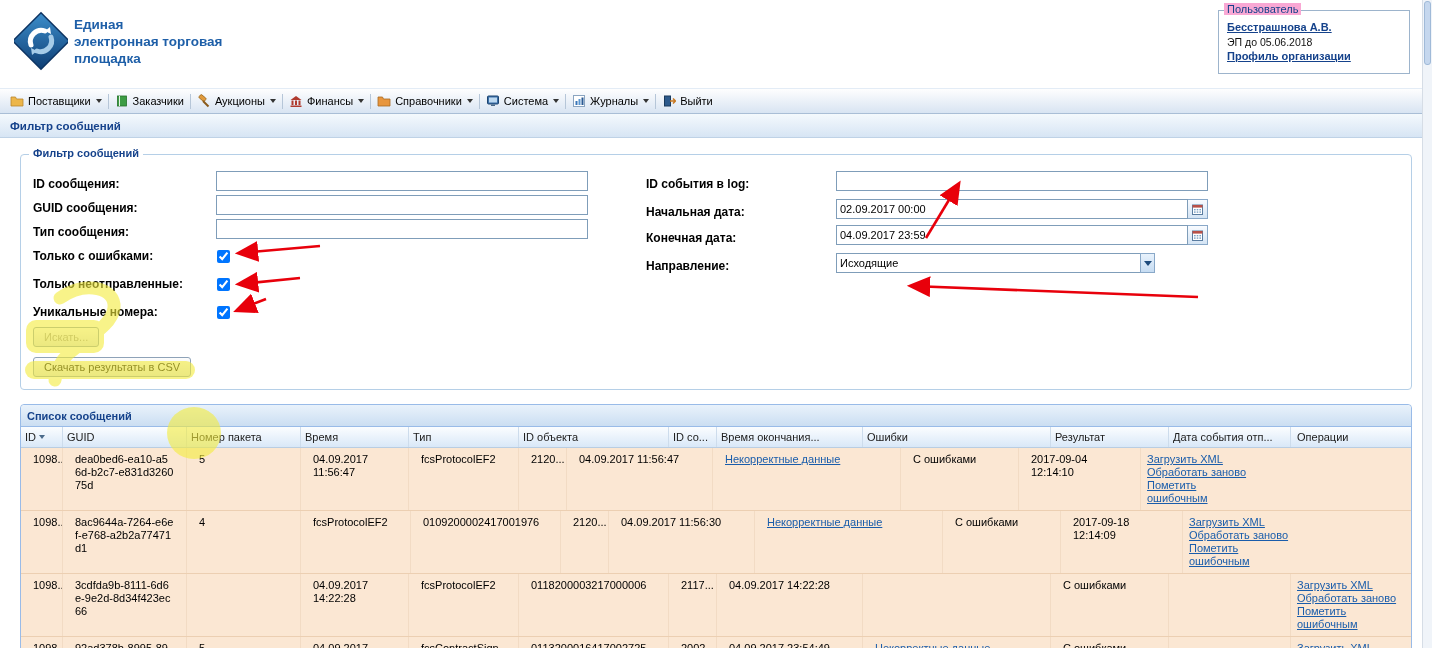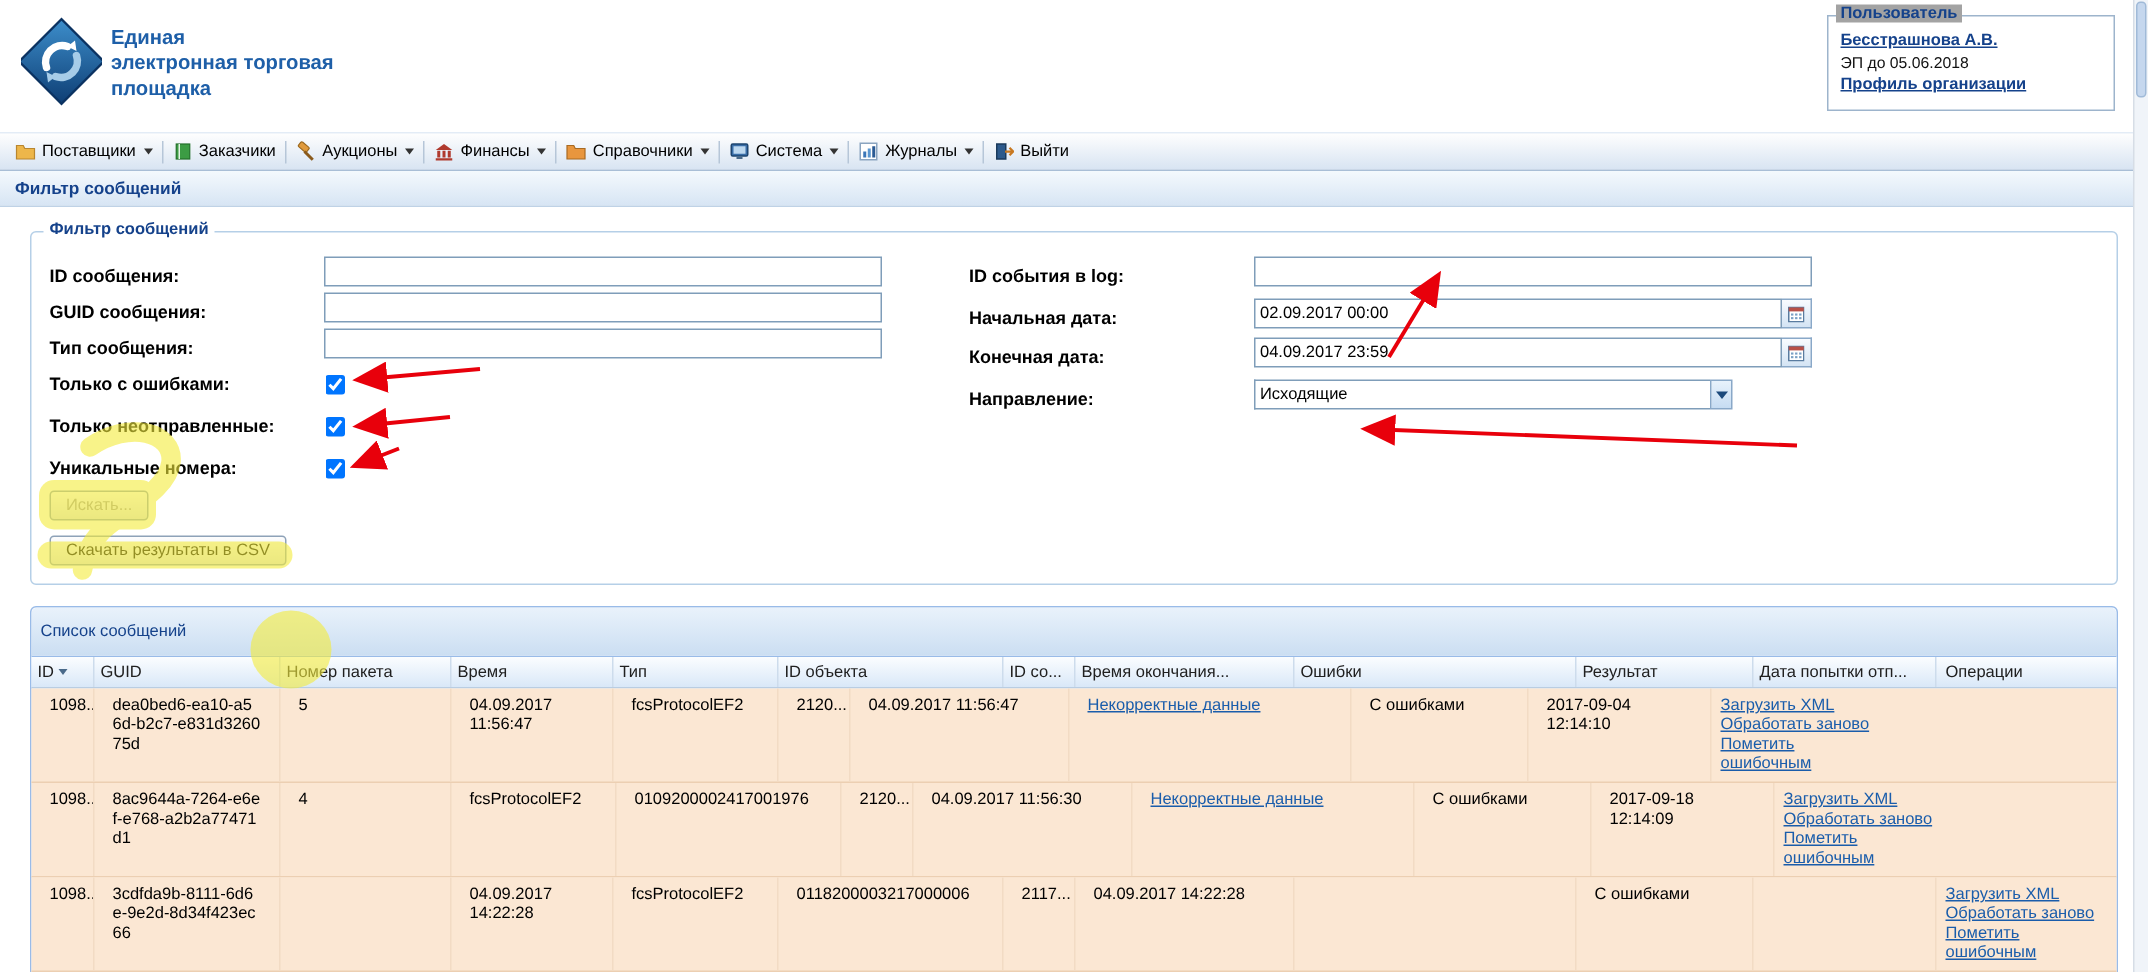--- a/index.html
+++ b/index.html
@@ -5,21 +5,21 @@
   *{margin:0;padding:0;box-sizing:border-box}
   html,body{width:1432px;height:648px}
   body{font-family:"Liberation Sans",sans-serif;background:#fff;overflow:hidden;position:relative}
   .screen{position:absolute;inset:0;overflow:hidden;background:#fff}
 
   
   .header{position:relative;height:88px;background:#fff}
   .logo{position:absolute;left:14px;top:10px}
   .brand-title{position:absolute;left:74px;top:16px;color:#1e5fa8;font-weight:bold;font-size:13.5px;line-height:17px}
   .user-box{position:absolute;top:10px;right:22px;width:192px;height:64px;border:1px solid #9db4cc;background:#fff;padding:9px 8px 0}
-  .ub-legend{position:absolute;top:-8px;left:5px;background:#a3a3a3;padding:0 3px;font-size:11px;font-weight:bold;color:#15428b}
+  .ub-legend{position:absolute;top:-8px;left:5px;background:#f9a8d4;padding:0 3px;font-size:11px;font-weight:normal;color:#15428b}
   .ub-link{display:block;font-size:11px;font-weight:bold;color:#15428b;text-decoration:underline;line-height:15px;cursor:pointer}
   .ub-cert{font-size:10.5px;color:#111;line-height:14px}
 
   
   .menubar{height:26px;background:linear-gradient(#fefefe,#d8e4f2);border-top:1px solid #e3ecf6;border-bottom:1px solid #a9bed6;display:flex;align-items:center;padding:0 4px}
   .menu-item{display:flex;align-items:center;gap:4px;padding:0 6px;font-size:11px;height:100%;cursor:pointer;white-space:nowrap}
   .menu-sep{width:1px;height:15px;background:#b6c6d8}
   .caret-down{width:0;height:0;border-left:3px solid transparent;border-right:3px solid transparent;border-top:4px solid #333;margin-left:1px}
 
   .pagetitle{height:24px;background:linear-gradient(#f4f9fd,#d7e5f4);border-bottom:1px solid #bfd2e6;display:flex;align-items:center;padding:0 10px;font-size:11.5px;font-weight:bold;color:#15428b}
@@ -44,21 +44,21 @@
   .combotext{width:355px;height:20px;border:1px solid #7f9db9;border-right:none;font-size:11px;padding:3px;background:#fff}
   .combobtn{width:17px;height:20px;border:1px solid #89a8c8;background:linear-gradient(#e8f2fc,#c6dcf2);display:flex;align-items:center;justify-content:center;cursor:pointer}
   .combocaret{width:0;height:0;border-left:4px solid transparent;border-right:4px solid transparent;border-top:5px solid #1c4a7c}
   .btnrow{margin-top:6px}
   .csvrow{margin-top:10px}
   .btn{display:inline-block;background:linear-gradient(#fdfdfd,#dfe3e8);border:1px solid #8ea2b8;border-radius:3px;font-size:11px;padding:3px 10px;font-family:"Liberation Sans",sans-serif;cursor:pointer}
   .btn.disabled{color:#9d9d9d;cursor:default}
 
   
   .results{margin:14px 20px 0;border:1px solid #99bbe8;border-radius:4px 4px 0 0;background:#fff}
-  .results-title{height:33px;background:linear-gradient(#e9f2fb,#cbdef2);border-bottom:1px solid #99bbe8;border-radius:4px 4px 0 0;display:flex;align-items:center;padding:0 6px;font-size:11px;font-weight:normal;color:#15428b}
+  .results-title{height:22px;background:linear-gradient(#e9f2fb,#cbdef2);border-bottom:1px solid #99bbe8;border-radius:4px 4px 0 0;display:flex;align-items:center;padding:0 6px;font-size:11px;font-weight:bold;color:#15428b}
   .grid-header{display:flex;height:21px;background:linear-gradient(#fbfdff,#d9e8f8);border-bottom:1px solid #b9cde2}
   .gh{flex:0 0 auto;font-size:11px;color:#202020;padding:3px 4px;border-right:1px solid #cddcec;white-space:nowrap;overflow:hidden;display:flex;align-items:center;gap:3px;cursor:pointer}
   .sortcaret{width:0;height:0;border-left:3.5px solid transparent;border-right:3.5px solid transparent;border-top:4px solid #4a6a8a}
   .grid-row{display:flex;background:#fbe7d3;border-bottom:1px solid #eccfb2;min-height:60px;cursor:default}
   .gc{flex:0 0 auto;font-size:11px;padding:5px 12px;border-right:1px solid #f2dbc4;line-height:13px;overflow:hidden}
   .gc.break{word-break:break-all}
   .narrow{max-width:64px}
   .cell-link{display:block;color:#1a5dab;text-decoration:underline;cursor:pointer}
   .w0{width:42px}.w1{width:124px}.w2{width:114px}.w3{width:108px}.w4{width:110px}.w5{width:150px}
   .w6{width:48px}.w7{width:146px}.w8{width:188px}.w9{width:118px}.w10{width:122px}
@@ -310,21 +310,21 @@
       <div class="gh w7">
           <span>Время окончания...</span>
         </div>
       <div class="gh w8">
           <span>Ошибки</span>
         </div>
       <div class="gh w9">
           <span>Результат</span>
         </div>
       <div class="gh w10">
-          <span>Дата попытки отп...</span>
+          <span>Дата события отп...</span>
         </div>
       <div class="gh w11">
           <span>Операции</span>
         </div>
     </div>
 
     <div class="grid-row">
       <div class="gc w0">1098...</div>
       <div class="gc w1 break">dea0bed6-ea10-a56d-b2c7-e831d326075d</div>
       <div class="gc w2">5</div>

